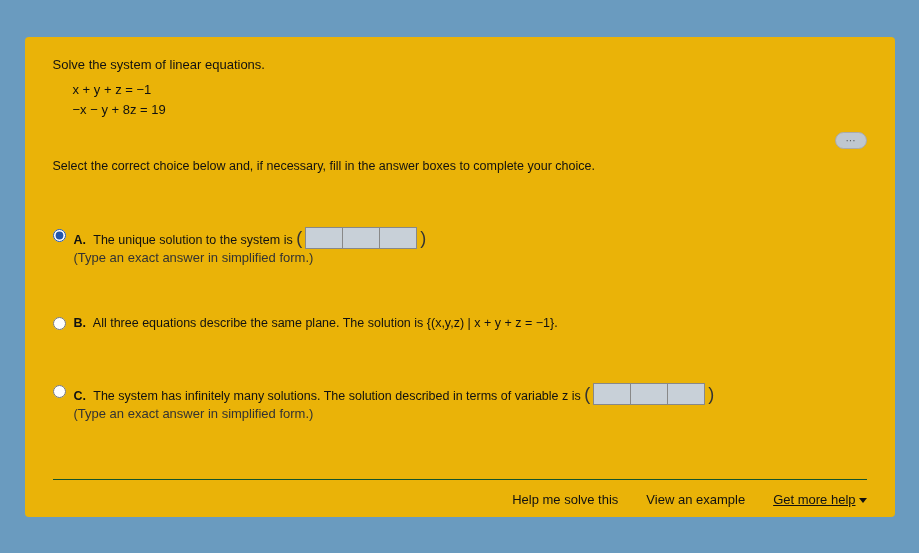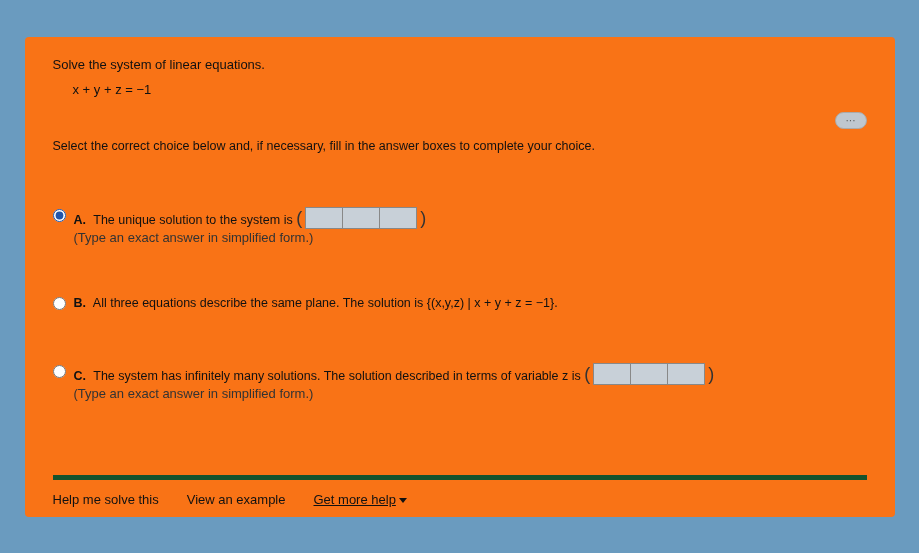--- a/index.html
+++ b/index.html
@@ -8,21 +8,21 @@
       background: #6a9bbf;
       display: flex;
       justify-content: center;
       align-items: center;
       min-height: 100vh;
       width: 919px;
       height: 553px;
       overflow: hidden;
     }
     .card {
-      background: #f97316;
+      background: #eab308;
       width: 870px;
       min-height: 480px;
       border-radius: 4px;
       padding: 20px 28px 0 28px;
       display: flex;
       flex-direction: column;
       position: relative;
     }
     .problem-title {
       font-size: 13px;
@@ -106,25 +106,26 @@
       font-size: 18px;
       line-height: 1;
       color: #333;
     }
     .choice-sub {
       font-size: 13px;
       color: #333;
       margin-top: 1px;
     }
     .footer {
-      border-top: 5px solid #14532d;
+      border-top: 1px solid #14532d;
       padding: 12px 0 10px 0;
       display: flex;
       gap: 28px;
       margin-top: auto;
+      justify-content: flex-end;
     }
     .footer-link {
       font-size: 13px;
       color: #111;
       cursor: pointer;
       font-weight: 500;
       text-decoration: none;
     }
     .get-more-help {
       display: flex;
@@ -148,20 +149,21 @@
   </style>
 </head>
 <body>
 
 <div class="card">
 
   <div class="problem-title">Solve the system of linear equations.</div>
 
   <div class="equations">
     <span class="eq-line">x + y + z = −1</span>
+    <span class="eq-line">−x − y + 8z =   19</span>
   </div>
 
   <div class="divider-area">
     <div class="small-pill">···</div>
   </div>
 
   <div class="instruction">Select the correct choice below and, if necessary, fill in the answer boxes to complete your choice.</div>
 
   <div class="choices">
 

